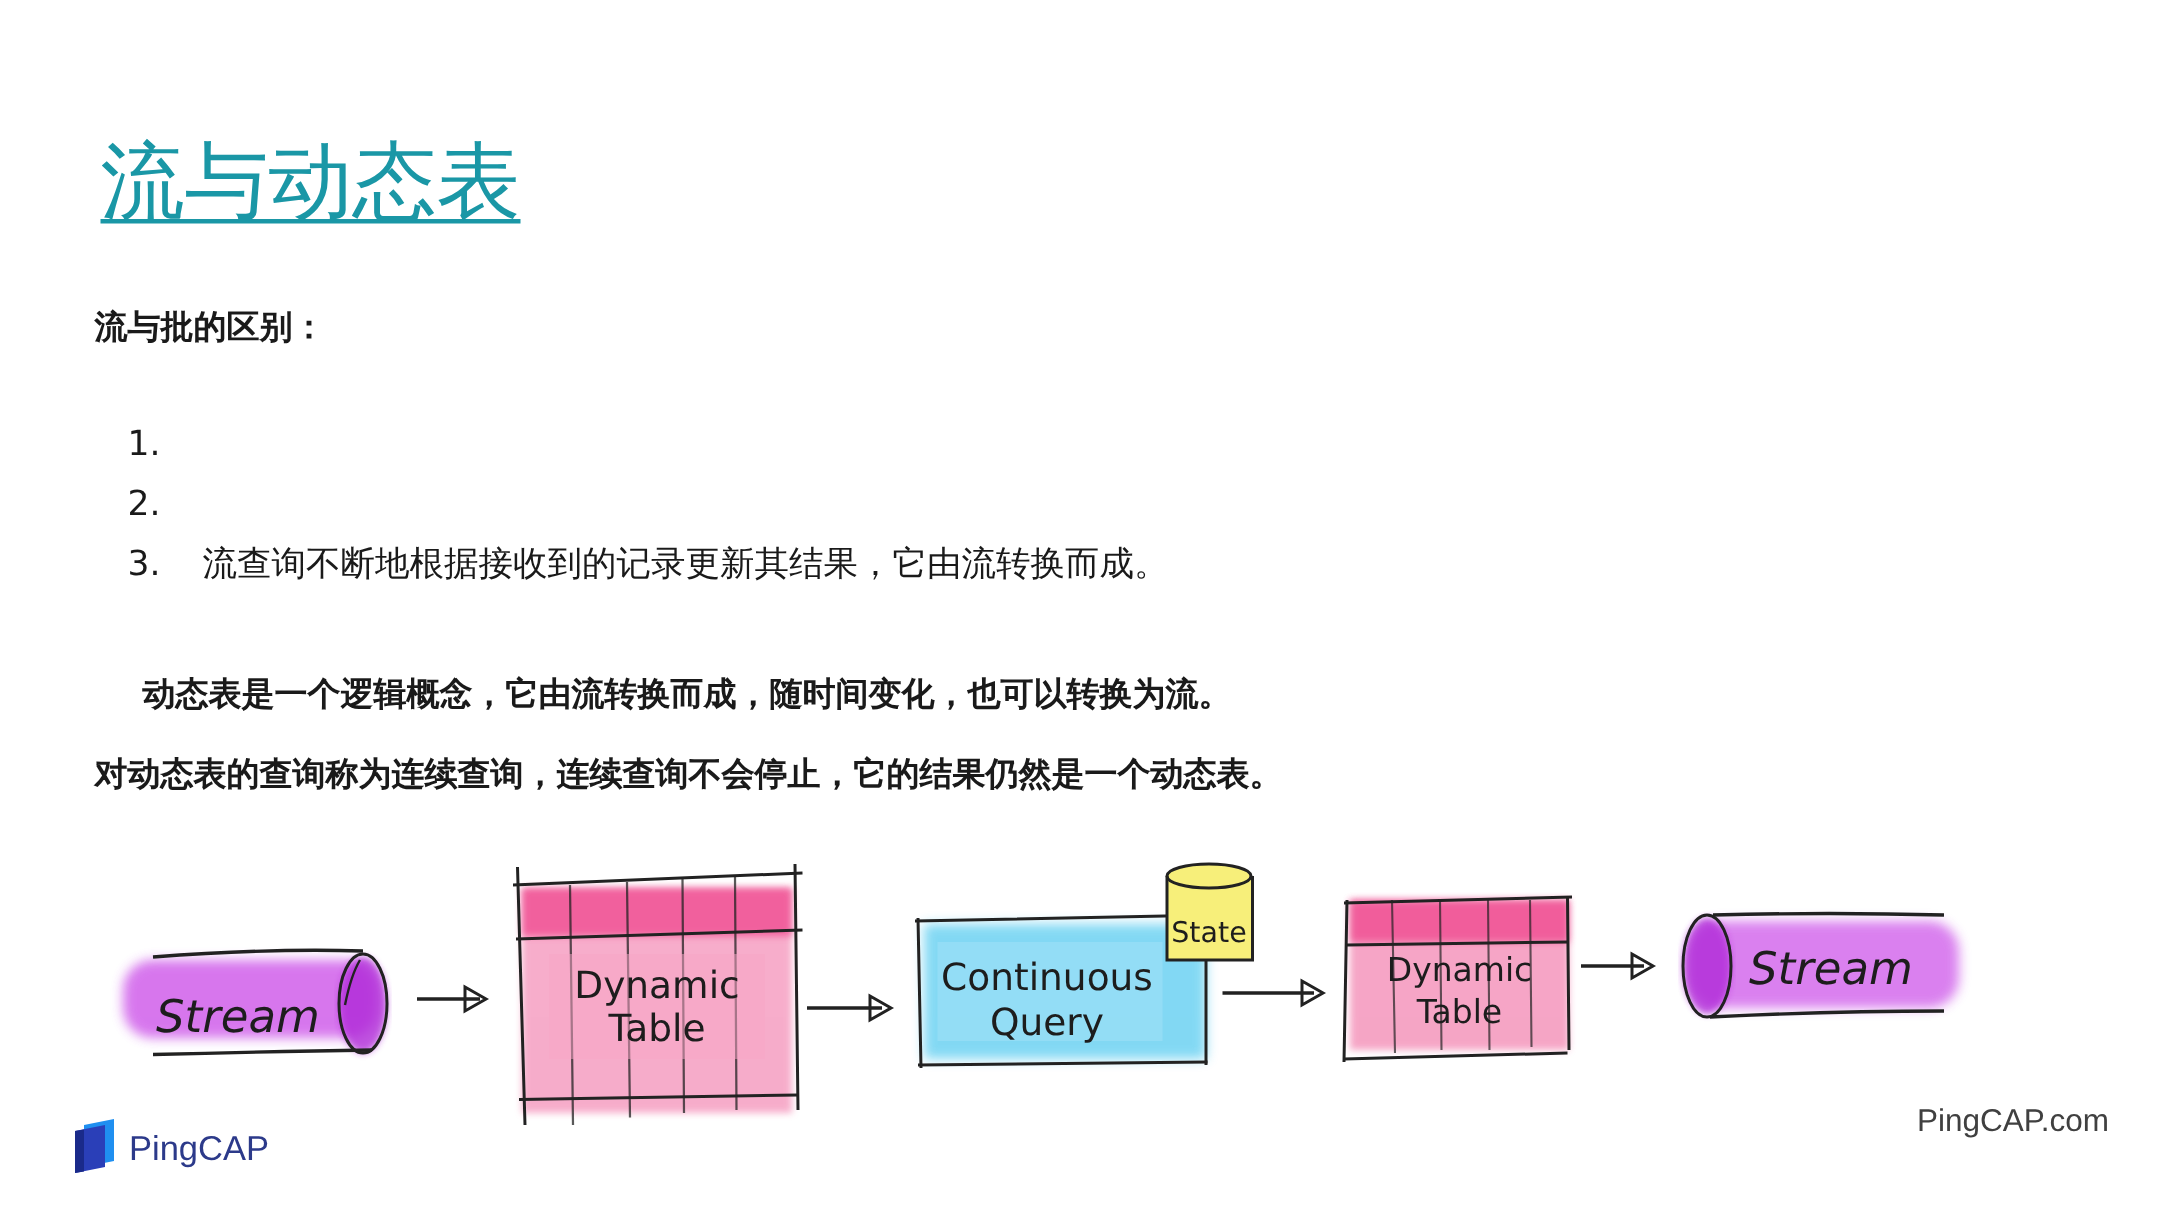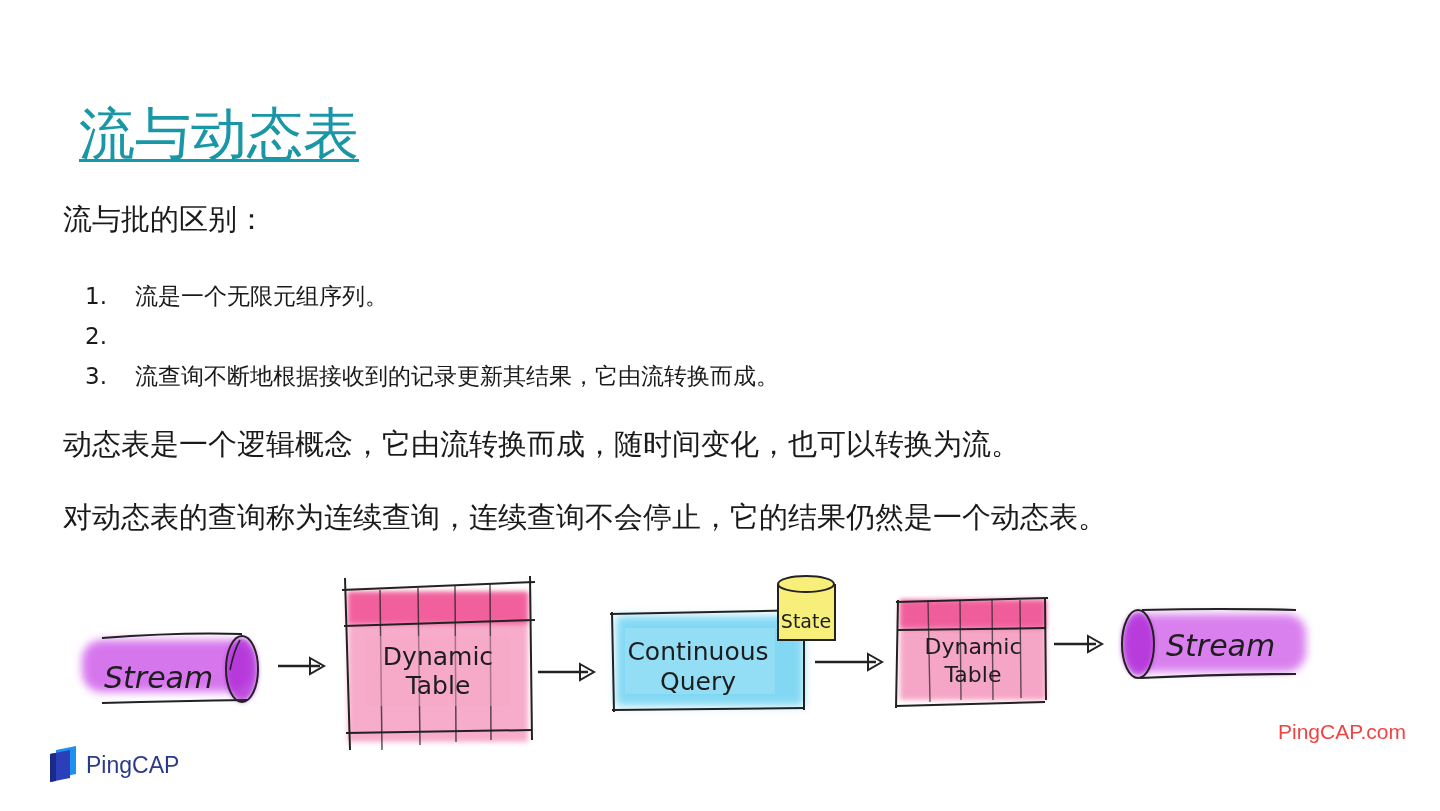--- a/index.html
+++ b/index.html
@@ -18,31 +18,32 @@
     .slide-title {
       position: absolute;
       left: 63px;
       top: 82px;
       font-size: 56px;
       line-height: 72px;
       color: #1a97a6;
       text-decoration: underline;
       text-decoration-thickness: 3px;
       text-underline-offset: 6px;
-      margin: 16px;
+      margin: 4px;
       font-weight: normal;
       cursor: pointer;
     }
     .text-line {
       position: absolute;
       left: 63px;
-      font-size: 29px;
+      font-size: 22px;
       line-height: 32px;
       white-space: nowrap;
       margin: 0;
+      font-weight: bold;
     }
     .list {
       position: absolute;
       left: 63px;
       top: 276px;
       margin: 0;
       padding: 0;
       list-style: none;
     }
     .list li {
@@ -75,53 +76,52 @@
     }
     .footer-logo .logo-text {
       font-family: "Liberation Sans", sans-serif;
       font-size: 23px;
       color: #2c3a8a;
       letter-spacing: 0px;
     }
     .footer-url {
       position: absolute;
       right: 34px;
-      top: 720px;
+      top: 736px;
       font-family: "Liberation Sans", sans-serif;
       font-size: 21px;
-      color: #ef4444;
+      color: #404040;
       cursor: pointer;
     }
     .hand {
       font-family: "DejaVu Sans", sans-serif;
       fill: #1d1d1d;
     }
   </style>
 </head>
 <body>
 
 <h1 class="slide-title">流与动态表</h1>
 
 <p class="text-line" style="top:203px;">流与批的区别：</p>
 
 <ol class="list">
   <li>
     <span class="num">1.</span>
-    <span>流是一个无限元组序列。</span>
   </li>
   <li>
     <span class="num">2.</span>
   </li>
   <li>
     <span class="num">3.</span>
     <span>流查询不断地根据接收到的记录更新其结果，它由流转换而成。</span>
   </li>
 </ol>
 
-<p class="text-line" style="top:428px;">动态表是一个逻辑概念，它由流转换而成，随时间变化，也可以转换为流。</p>
+<p class="text-line" style="top:448px;margin-left:32px;">动态表是一个逻辑概念，它由流转换而成，随时间变化，也可以转换为流。</p>
 <p class="text-line" style="top:501px;text-align:right;">对动态表的查询称为连续查询，连续查询不会停止，它的结果仍然是一个动态表。</p>
 
 <svg class="diagram" viewBox="0 0 1260 185" width="1260" height="185">
   <defs>
     <filter id="blur" x="-10%" y="-20%" width="120%" height="140%">
       <feGaussianBlur stdDeviation="4"></feGaussianBlur>
     </filter>
     <filter id="blur2" x="-10%" y="-20%" width="120%" height="140%">
       <feGaussianBlur stdDeviation="2.5"></feGaussianBlur>
     </filter>

